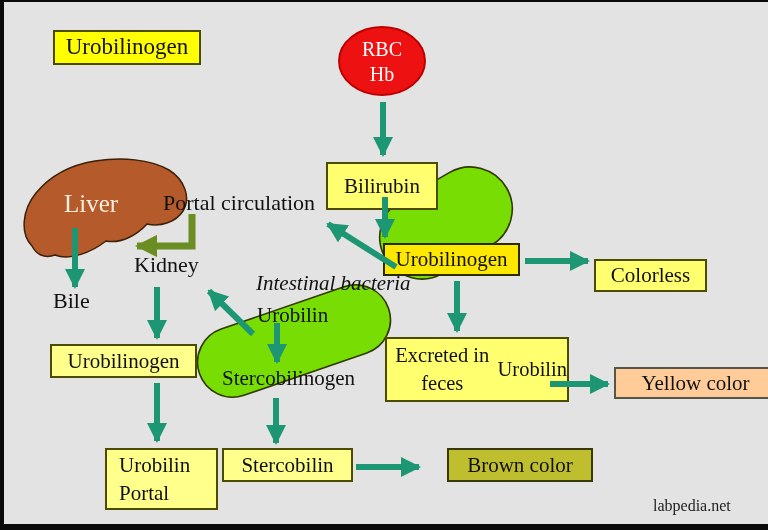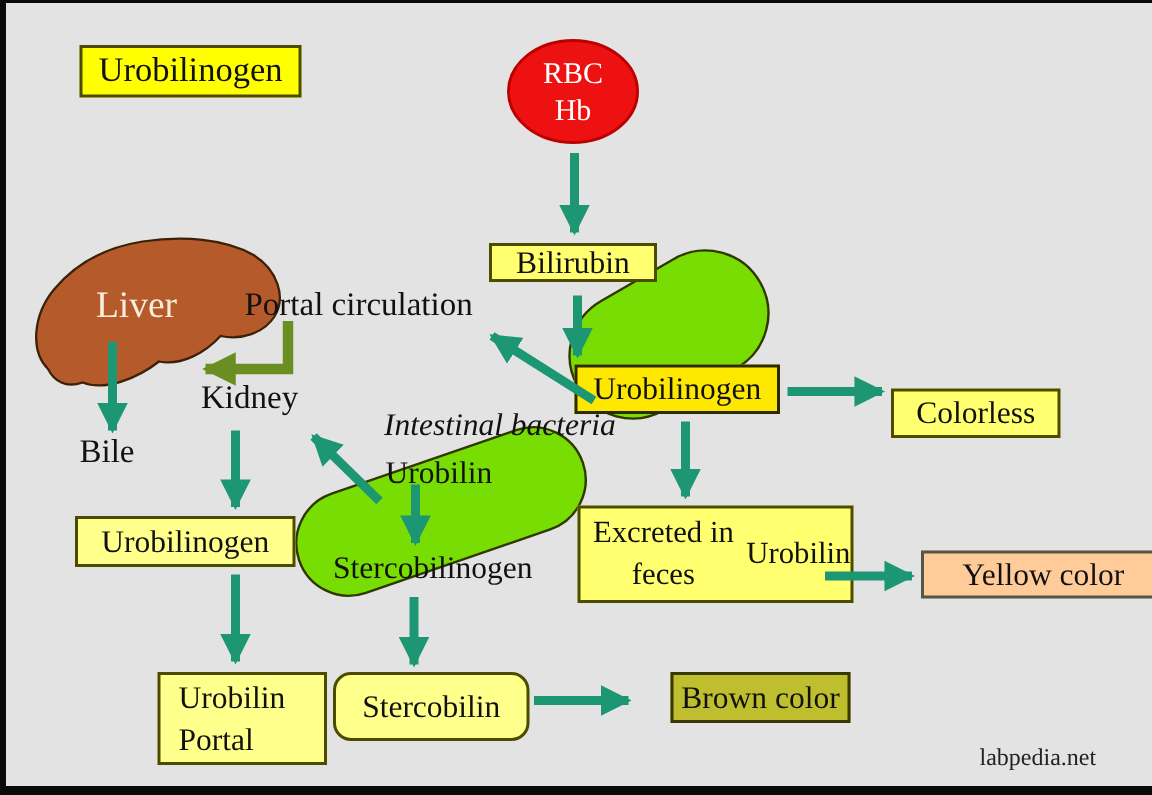--- a/index.html
+++ b/index.html
@@ -39,29 +39,29 @@
   #lbl-bile{left:53px;top:288px;font-size:22px;}
   #lbl-intestinal{left:256px;top:271px;font-style:italic;}
   #lbl-urobilin{left:257px;top:303px;}
   #lbl-stercobilinogen{left:222px;top:366px;}
   #lbl-liver{left:53px;top:190px;width:76px;text-align:center;color:#f7eedd;font-size:25px;z-index:2;}
   #lbl-rbc{left:339px;top:37px;width:86px;text-align:center;color:#fff;font-size:20px;line-height:25px;z-index:2;}
   #lbl-rbc span{display:block;}
   #watermark{left:653px;top:497px;font-size:16px;color:#222;}
 
   #box-legend{left:53px;top:30px;width:148px;height:35px;font-size:23px;}
-  #box-bilirubin{left:326px;top:162px;width:112px;height:26px;}
+  #box-bilirubin{left:326px;top:162px;width:112px;height:48px;}
   #box-uro-mid{left:383px;top:243px;width:137px;height:33px;}
   #box-colorless{left:594px;top:259px;width:113px;height:33px;}
   #box-excreted{left:385px;top:337px;width:184px;height:65px;font-size:20.5px;}
   #box-yellow-color{left:614px;top:367px;width:163px;height:32px;}
   #box-uro-left{left:50px;top:344px;width:147px;height:34px;}
   #box-urobilin-urine{left:105px;top:448px;width:113px;height:62px;}
-  #box-stercobilin{left:222px;top:448px;width:131px;height:46px;border-radius:12px;}
-  #box-brown-color{left:447px;top:448px;width:120px;height:34px;}
+  #box-stercobilin{left:222px;top:448px;width:131px;height:34px;}
+  #box-brown-color{left:447px;top:448px;width:146px;height:34px;}
   .box span{display:block;}
 </style>
 </head>
 <body>
 
 <div id="stage">
 
   <svg id="shape-layer" class="layer" viewBox="0 0 768 530">
     <rect x="-70" y="-42" width="140" height="84" rx="42" ry="42" transform="translate(446,223) rotate(-30)" stroke="#303800" stroke-width="1.6" fill="#77dd02"></rect>
     <rect x="-100" y="-35" width="200" height="70" rx="35" ry="35" transform="translate(294,341) rotate(-19)" stroke="#303800" stroke-width="1.6" fill="#77dd02"></rect>

